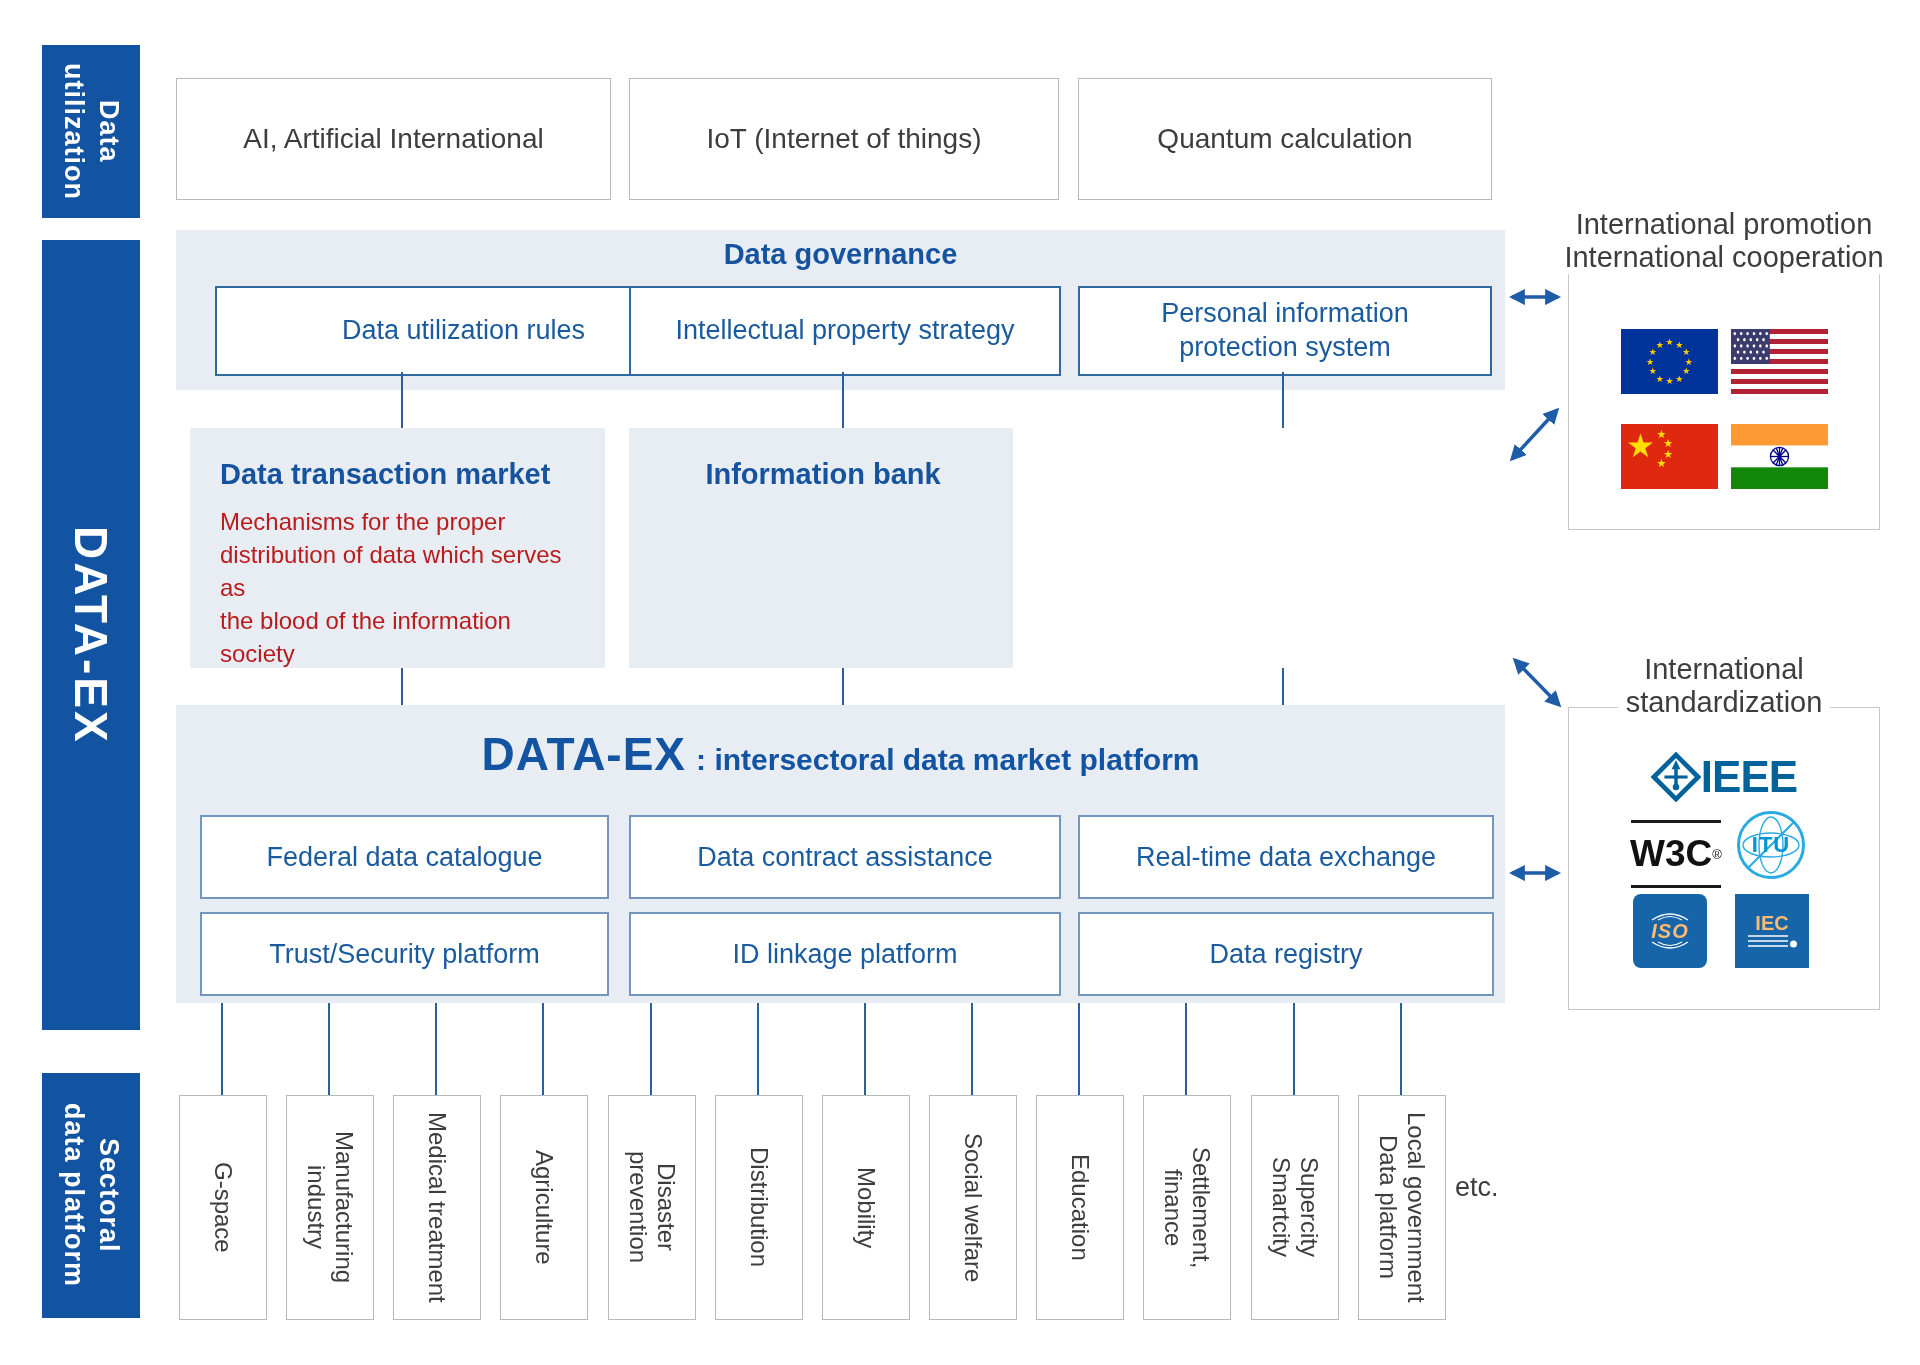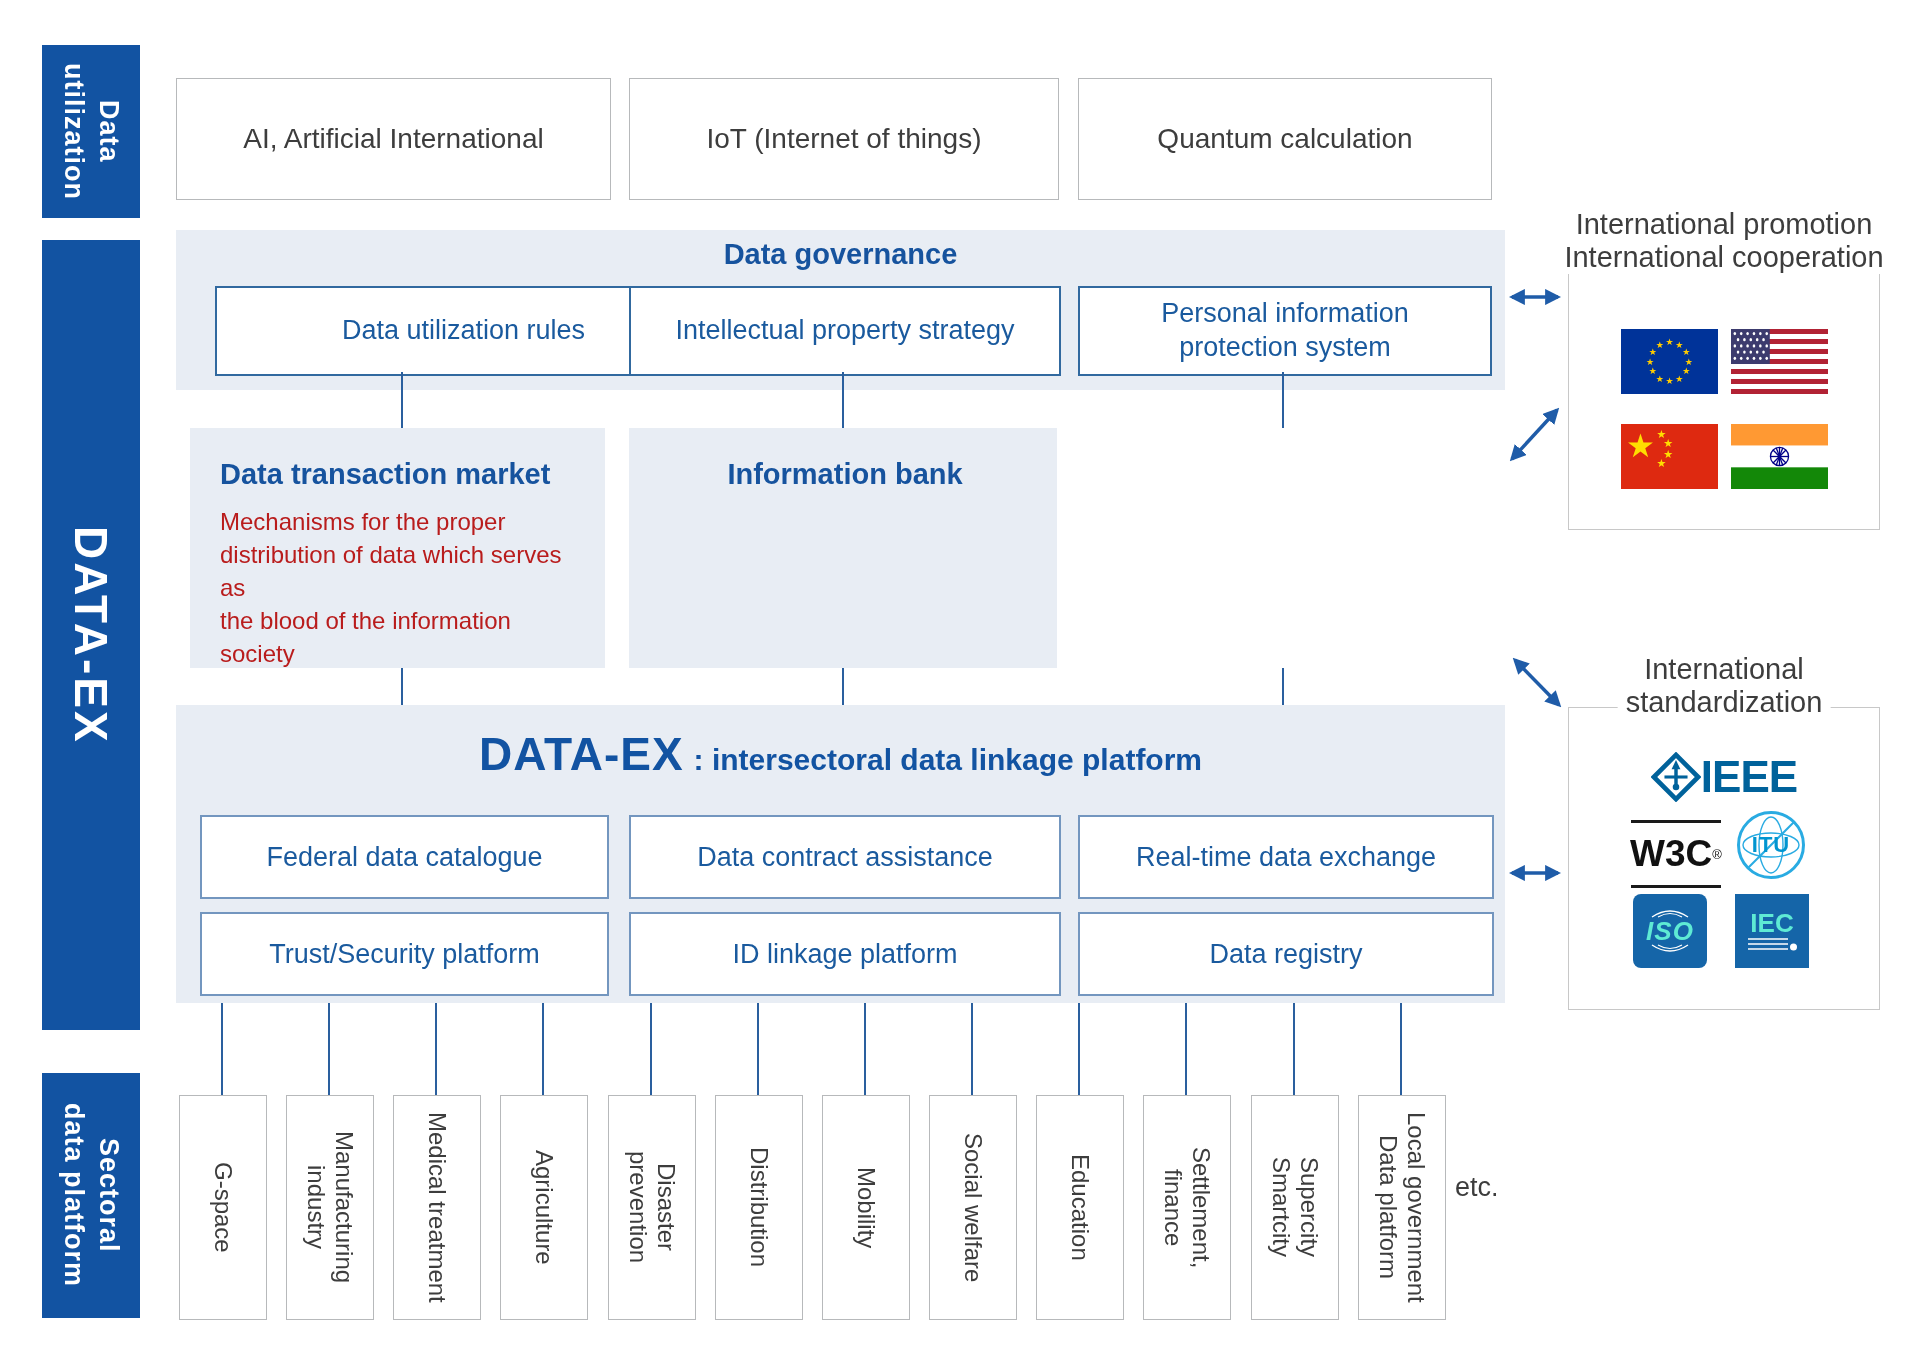--- a/index.html
+++ b/index.html
@@ -77,21 +77,21 @@
   .ieee-row .txt{font-size:44px;font-weight:bold;color:#00629b;letter-spacing:-1px;}
   .w3c{position:absolute;left:62px;top:112px;width:90px;height:62px;border-top:3px solid #1a1a1a;border-bottom:3px solid #1a1a1a;display:flex;align-items:center;justify-content:center;}
   .w3c .txt{font-size:37px;font-weight:bold;color:#111;}
   .w3c sup{font-size:13px;color:#111;}
   .itu{position:absolute;left:168px;top:103px;width:68px;height:68px;border-radius:50%;border:3px solid #29abe2;box-sizing:border-box;display:flex;align-items:center;justify-content:center;}
   .itu svg{position:absolute;left:0;top:0;width:62px;height:62px;}
   .itu .txt{position:relative;font-size:22px;font-weight:bold;color:#0095d0;letter-spacing:1px;}
   .sq{position:absolute;width:74px;height:74px;background:#1565a8;display:flex;flex-direction:column;align-items:center;justify-content:center;}
   .sq.iso{left:64px;top:186px;border-radius:8px;}
   .sq.iec{left:166px;top:186px;}
-  .sq .txt{color:#5eead4;font-weight:bold;font-size:26px;line-height:1;}
+  .sq .txt{color:#fdba74;font-weight:bold;font-size:20px;line-height:1;}
   .sq.iso .txt{font-style:italic;letter-spacing:1px;}
   .sq svg{display:block;}
   #arrows{position:absolute;left:0;top:0;pointer-events:none;}
 </style>
 </head>
 <body>
 
 <div id="canvas">
 
   <div class="railbar" style="top:45px;height:173px;">
@@ -132,32 +132,32 @@
   <div class="conn" style="left:401px;top:372px;height:56px;"></div>
   <div class="conn" style="left:842px;top:372px;height:56px;"></div>
   <div class="conn" style="left:1282px;top:372px;height:56px;"></div>
 
   <div class="pillar" style="left:190px;width:415px;box-sizing:border-box;">
     <h3>Data transaction market</h3>
     <div class="body preline">Mechanisms for the proper
 distribution of data which serves as
 the blood of the information society</div>
   </div>
-  <div class="pillar center" style="left:629px;width:428px;box-sizing:border-box;">
+  <div class="pillar center" style="left:629px;width:384px;box-sizing:border-box;">
     <h3>Information bank</h3>
   </div>
 
   <div class="conn" style="left:401px;top:668px;height:37px;"></div>
   <div class="conn" style="left:842px;top:668px;height:37px;"></div>
   <div class="conn" style="left:1282px;top:668px;height:37px;"></div>
 
   <div class="graybox" style="left:176px;top:705px;width:1329px;height:298px;"></div>
   <div class="dx-head">
     <span class="t">DATA-EX</span>
-    <span class="s">: intersectoral data linkage platform</span>
+    <span class="s">: intersectoral data market platform</span>
   </div>
   <div class="dx-inner" style="left:200px;top:815px;width:405px;height:80px;">
     <span>Federal data catalogue</span>
   </div>
   <div class="dx-inner" style="left:629px;top:815px;width:428px;height:80px;">
     <span>Data contract assistance</span>
   </div>
   <div class="dx-inner" style="left:200px;top:912px;width:405px;height:80px;">
     <span>Trust/Security platform</span>
   </div>

